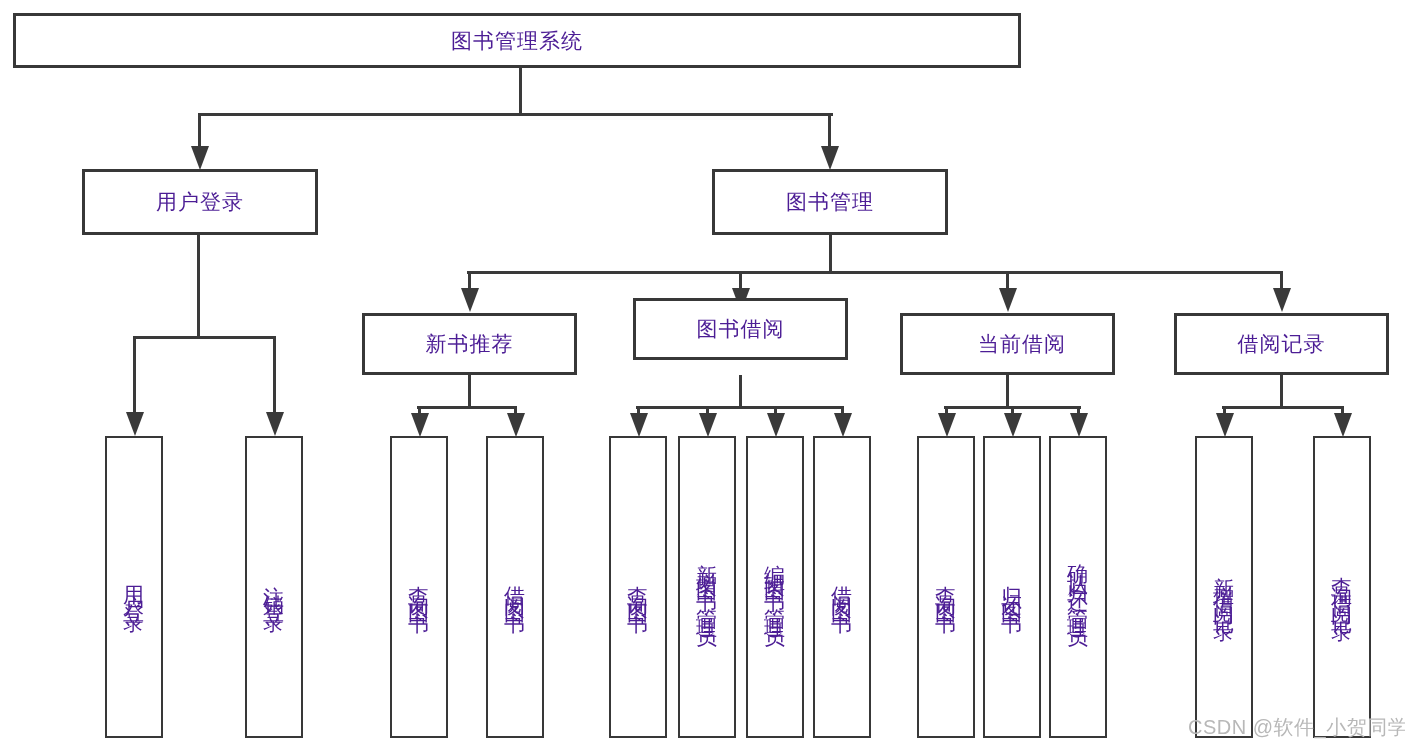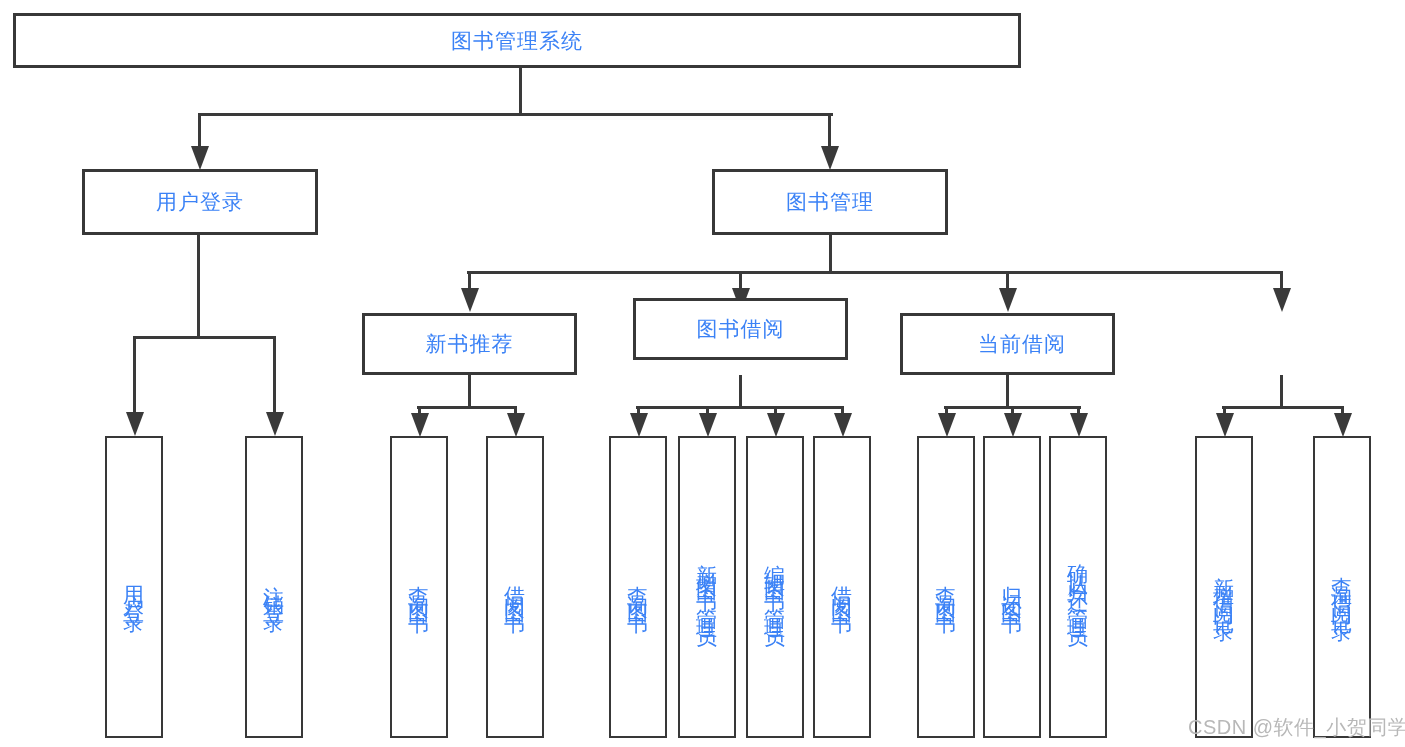--- a/index.html
+++ b/index.html
@@ -41,21 +41,21 @@
     box-sizing: border-box;
     background: #ffffff;
     border: 3px solid #383838;
     display: flex;
     align-items: center;
     justify-content: center;
   }
   .box .lbl {
     font-size: 21px;
     letter-spacing: 1px;
-    color: #3b82f6;
+    color: #4c1d95;
     white-space: nowrap;
   }
   .leaf { border-width: 2px; }
   .leaf .lbl {
     writing-mode: vertical-rl;
     text-orientation: mixed;
     letter-spacing: 9px;
     font-size: 21px;
     line-height: 1;
     white-space: nowrap;
@@ -143,20 +143,23 @@
 
   <div class="box" style="left:362px; top:313px; width:215px; height:62px;">
     <span class="lbl">新书推荐</span>
   </div>
   <div class="box" style="left:633px; top:298px; width:215px; height:62px;">
     <span class="lbl">图书借阅</span>
   </div>
   <div class="box" style="left:900px; top:313px; width:215px; height:62px;padding-left:29px;">
     <span class="lbl">当前借阅</span>
   </div>
+  <div class="box" style="left:1174px; top:313px; width:215px; height:62px;">
+    <span class="lbl">借阅记录</span>
+  </div>
 
   <div class="box leaf" style="left:105px; top:436px; width:58px; height:302px;">
     <span class="lbl">用户登录</span>
   </div>
   <div class="box leaf" style="left:245px; top:436px; width:58px; height:302px;">
     <span class="lbl">注销登录</span>
   </div>
 
   <div class="box leaf" style="left:390px; top:436px; width:58px; height:302px;">
     <span class="lbl">查询图书</span>

